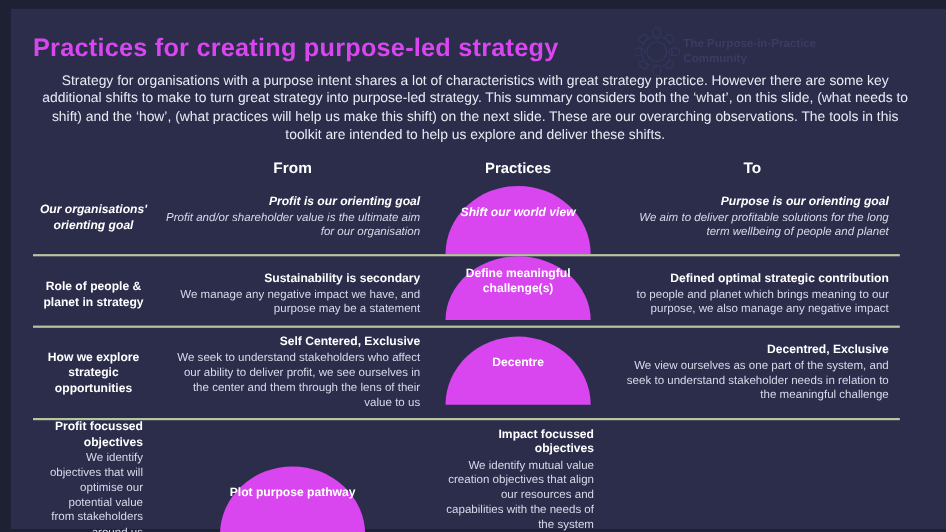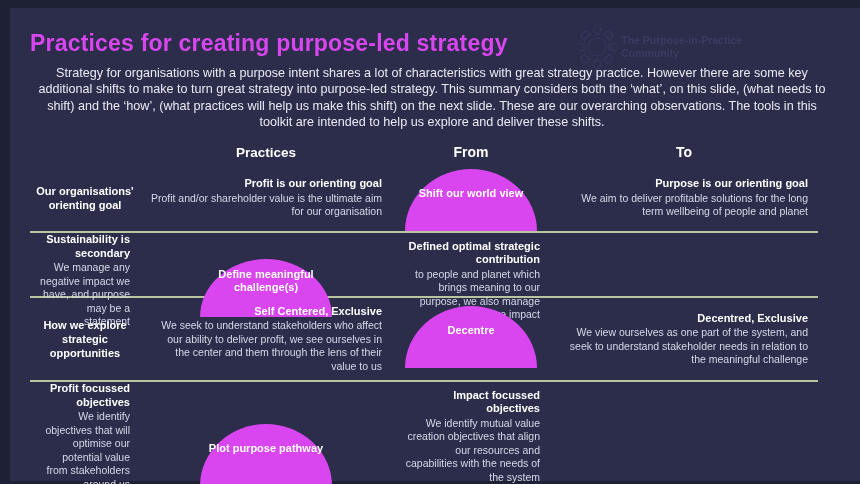--- a/index.html
+++ b/index.html
@@ -34,21 +34,21 @@
   .grid-table { position: absolute; left: 20px; top: 131px; width: 788px; }
   .hdr-row, .t-row {
     display: grid;
     grid-template-columns: 110px 252px 158px 268px;
   }
   .hdr-row { height: 26px; align-items: center; }
   .hdr { text-align: center; font-weight: 700; font-size: 14px; color: #ffffff; }
   .hdr-practices { font-size: 13.5px; }
   .t-row { align-items: center; border-bottom: 2px solid #b7c69e; }
   .t-row.last { border-bottom: none; }
-  .r1 { height: 66px; } .r2 { height: 63px; } .r3 { height: 82px; } .r4 { height: 67px; }
+  .r1 { height: 66px; font-style: italic; } .r2 { height: 63px; } .r3 { height: 82px; } .r4 { height: 67px; }
   .label-cell {
     text-align: center; font-weight: 700; font-size: 11px;
     line-height: 14px; padding: 0 4px; color: #ffffff;
   }
   .text-cell { text-align: right; padding: 0 10px; }
   .cell-head { font-weight: 700; font-size: 11px; line-height: 13.5px; color: #ffffff; }
   .cell-body { font-weight: 400; font-size: 10.5px; line-height: 13.5px; color: #d6d9e8; margin-top: 1px; }
   .dome-wrap { height: 100%; display: flex; justify-content: center; align-items: flex-end; }
   .dome {
     width: 132px; height: 62px;
@@ -89,41 +89,42 @@
   </div>
 
   <div class="title">Practices for creating purpose-led strategy</div>
 
   <div class="intro">Strategy for organisations with a purpose intent shares a lot of characteristics with great strategy practice. However there are some key additional shifts to make to turn great strategy into purpose-led strategy. This summary considers both the ‘what’, on this slide, (what needs to shift) and the ‘how’, (what practices will help us make this shift) on the next slide.  These are our overarching observations. The tools in this toolkit are intended to help us explore and deliver these shifts.</div>
 
   <div class="grid-table">
 
     <div class="hdr-row">
       <div class="hdr"></div>
+      <div class="hdr">From</div>
       <div class="hdr hdr-practices">Practices</div>
-      <div class="hdr">From</div>
       <div class="hdr">To</div>
     </div>
 
     <div class="t-row r1">
       <div class="label-cell">Our organisations' orienting goal</div>
       <div class="text-cell">
         <div class="cell-head">Profit is our orienting goal</div>
         <div class="cell-body">Profit and/or shareholder value is the ultimate aim for our organisation</div>
       </div>
       <div class="dome-wrap">
         <div class="dome">Shift our world view</div>
       </div>
       <div class="text-cell">
         <div class="cell-head">Purpose is our orienting goal</div>
         <div class="cell-body">We aim to deliver profitable solutions for the long term wellbeing of people and planet</div>
       </div>
     </div>
 
     <div class="t-row r2">
+      <div class="label-cell">Role of people &amp; planet in strategy</div>
       <div class="text-cell">
         <div class="cell-head">Sustainability is secondary</div>
         <div class="cell-body">We manage any negative impact we have, and purpose may be a statement</div>
       </div>
       <div class="dome-wrap">
         <div class="dome">Define meaningful challenge(s)</div>
       </div>
       <div class="text-cell">
         <div class="cell-head">Defined optimal strategic contribution</div>
         <div class="cell-body">to people and planet which brings meaning to our purpose, we also manage any negative impact</div>

